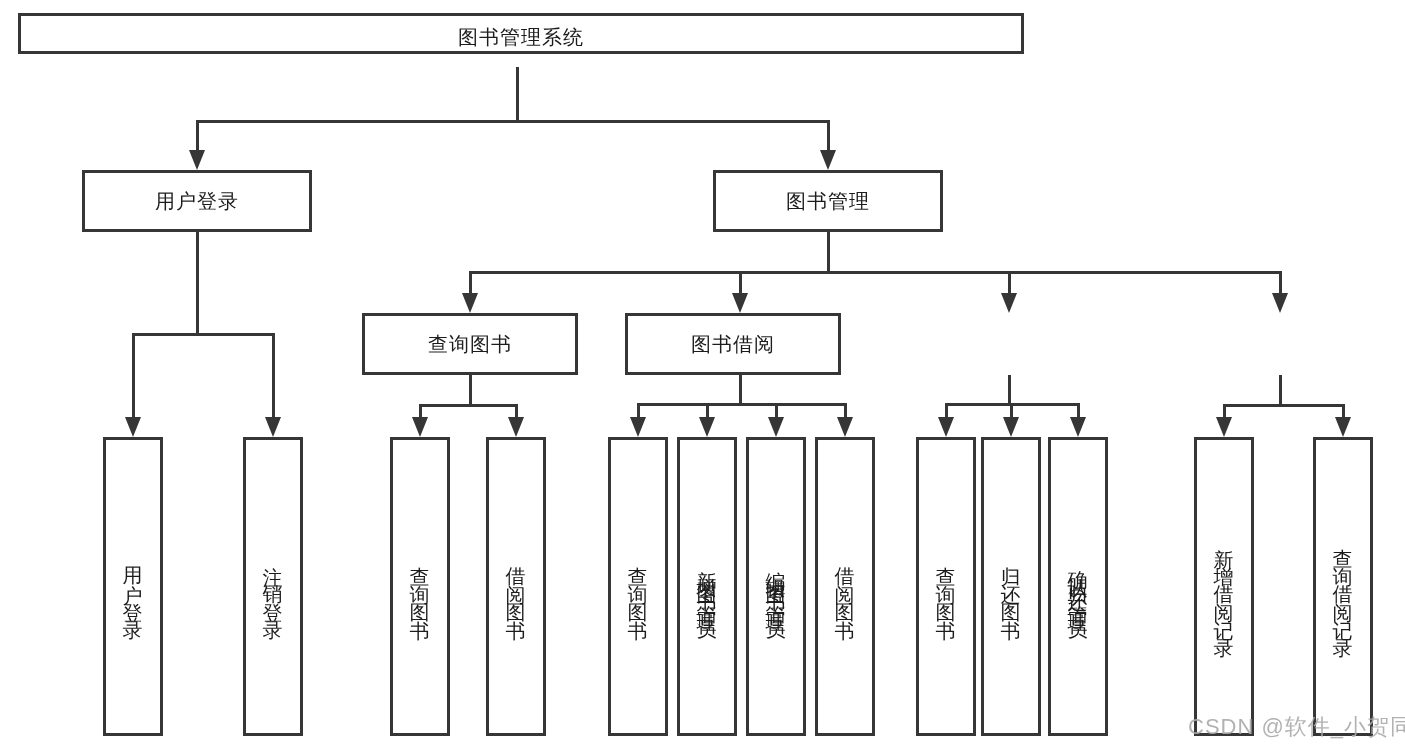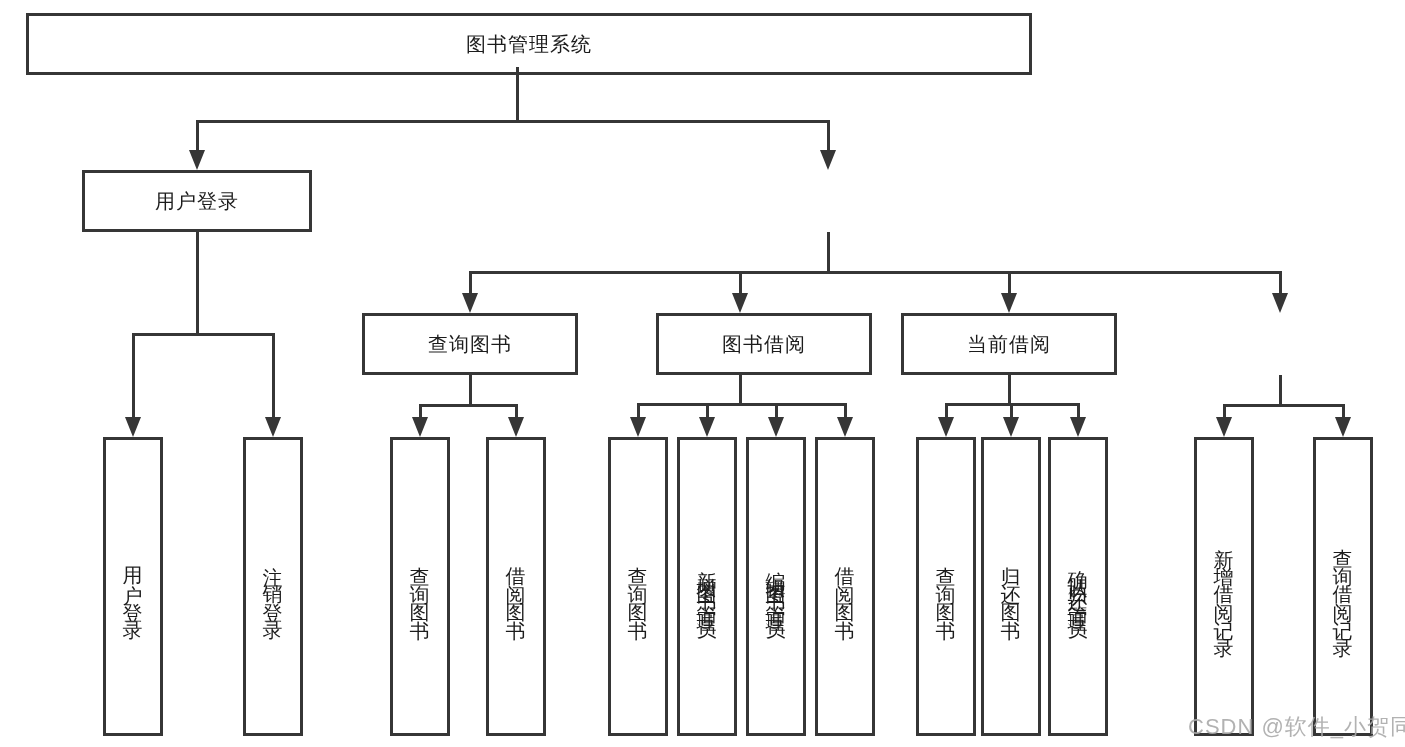--- a/index.html
+++ b/index.html
@@ -20,21 +20,21 @@
   .node{
     position:absolute;
     box-sizing:border-box;
     border:3px solid var(--line);
     background:#fff;
     display:flex;align-items:center;justify-content:center;
     font-size:20px;
     letter-spacing:1px;
     white-space:nowrap;
   }
-  .root-box{left:26px;top:13px;width:1006px;height:62px;}
+  .root-box{left:18px;top:13px;width:1006px;height:41px;align-items:flex-end;}
   .lvl{height:62px;}
   .box-user-login{left:82px;top:170px;width:230px;}
   .box-book-mgmt{left:713px;top:170px;width:230px;}
   .box-l3{top:313px;width:216px;}
   
   .leaf{
     position:absolute;
     box-sizing:border-box;
     top:437px;width:60px;height:299px;
     border:3px solid var(--line);
@@ -81,20 +81,23 @@
 
   <div class="vline" style="left:516px;top:67px;height:56px;"></div>
   <div class="hline" style="left:196px;top:120px;width:634px;"></div>
   <div class="vline" style="left:196px;top:120px;height:32px;"></div>
   <div class="arrow" style="left:189px;top:150px;"></div>
   <div class="vline" style="left:827px;top:120px;height:32px;"></div>
   <div class="arrow" style="left:820px;top:150px;"></div>
 
   <div class="node lvl box-user-login">
     <span>用户登录</span>
+  </div>
+  <div class="node lvl box-book-mgmt">
+    <span>图书管理</span>
   </div>
 
   <div class="vline" style="left:196px;top:232px;height:104px;"></div>
   <div class="hline" style="left:132px;top:333px;width:143px;"></div>
   <div class="vline" style="left:132px;top:333px;height:84px;"></div>
   <div class="arrow" style="left:125px;top:417px;"></div>
   <div class="vline" style="left:272px;top:333px;height:84px;"></div>
   <div class="arrow" style="left:265px;top:417px;"></div>
 
   <div class="vline" style="left:827px;top:232px;height:42px;"></div>
@@ -104,25 +107,22 @@
   <div class="vline" style="left:739px;top:271px;height:24px;"></div>
   <div class="arrow" style="left:732px;top:293px;"></div>
   <div class="vline" style="left:1008px;top:271px;height:24px;"></div>
   <div class="arrow" style="left:1001px;top:293px;"></div>
   <div class="vline" style="left:1279px;top:271px;height:24px;"></div>
   <div class="arrow" style="left:1272px;top:293px;"></div>
 
   <div class="node lvl box-l3" style="left:362px;">
     <span>查询图书</span>
   </div>
-  <div class="node lvl box-l3" style="left:656px;">
+  <div class="node lvl box-l3" style="left:625px;">
     <span>图书借阅</span>
-  </div>
-  <div class="node lvl box-l3" style="left:901px;">
-    <span>当前借阅</span>
   </div>
 
   <div class="vline" style="left:469px;top:375px;height:32px;"></div>
   <div class="hline" style="left:419px;top:404px;width:99px;"></div>
   <div class="vline" style="left:419px;top:404px;height:15px;"></div>
   <div class="arrow" style="left:412px;top:417px;"></div>
   <div class="vline" style="left:515px;top:404px;height:15px;"></div>
   <div class="arrow" style="left:508px;top:417px;"></div>
 
   <div class="vline" style="left:739px;top:375px;height:31px;"></div>

